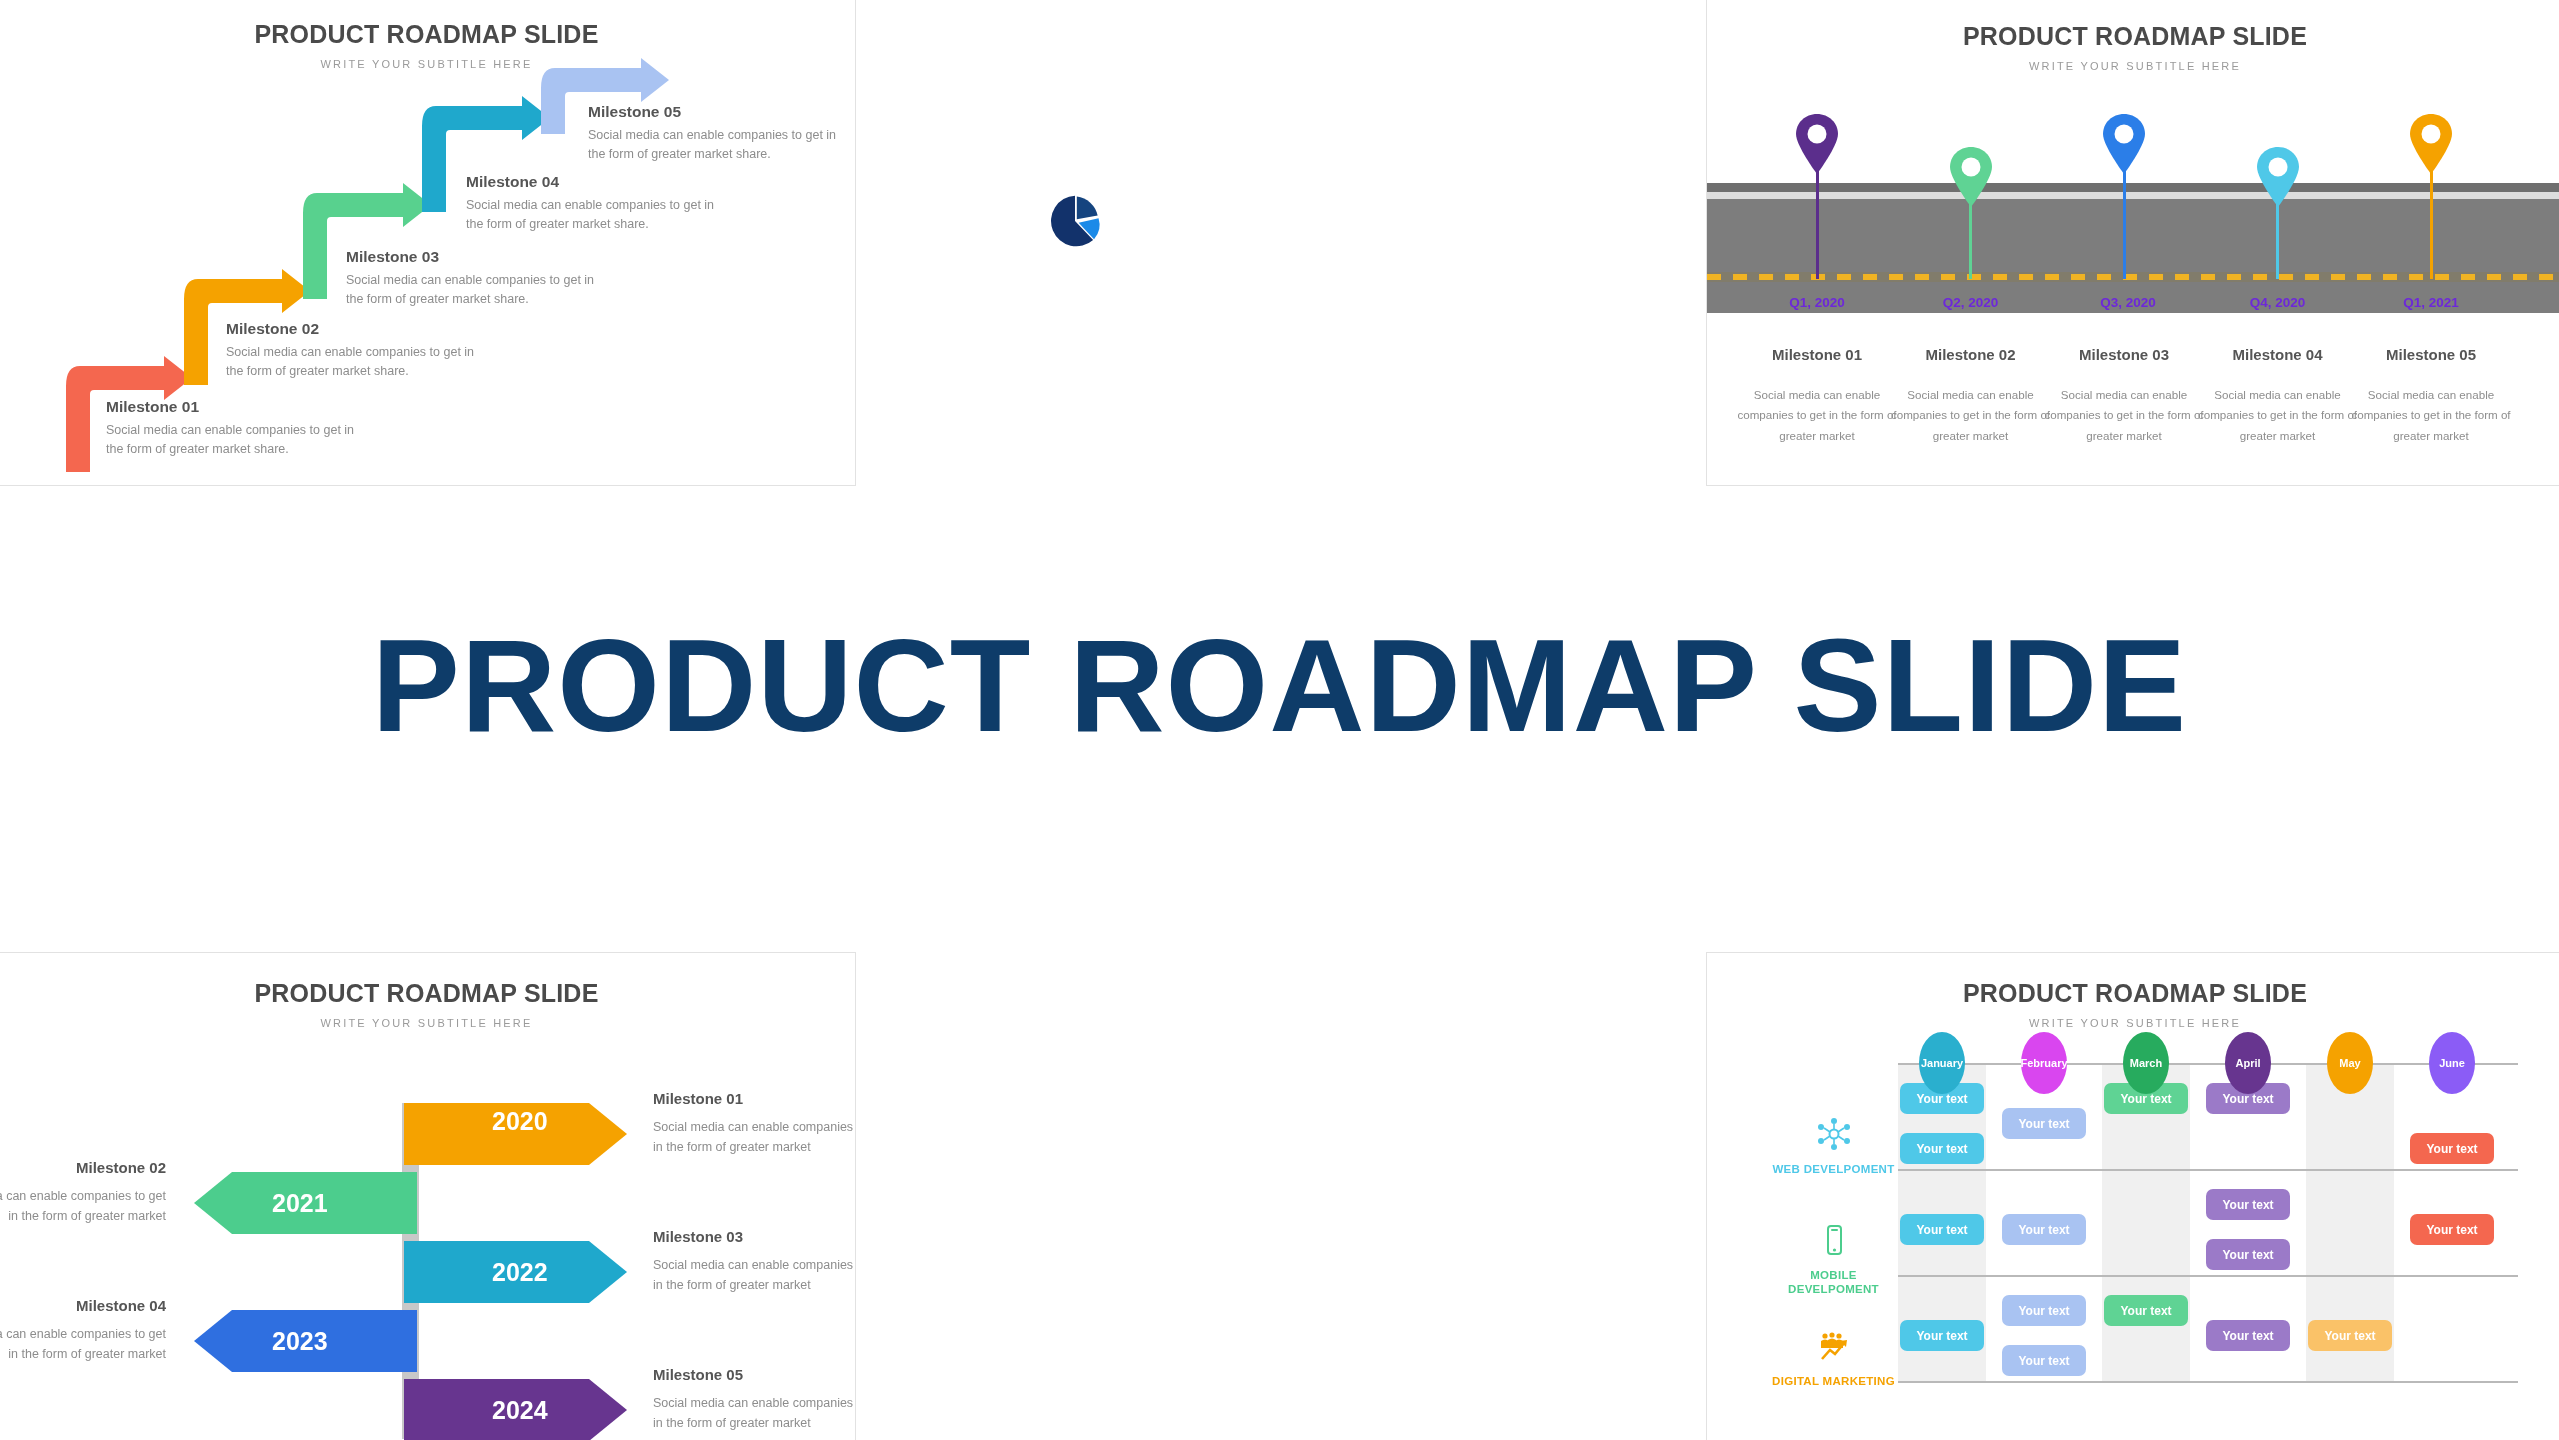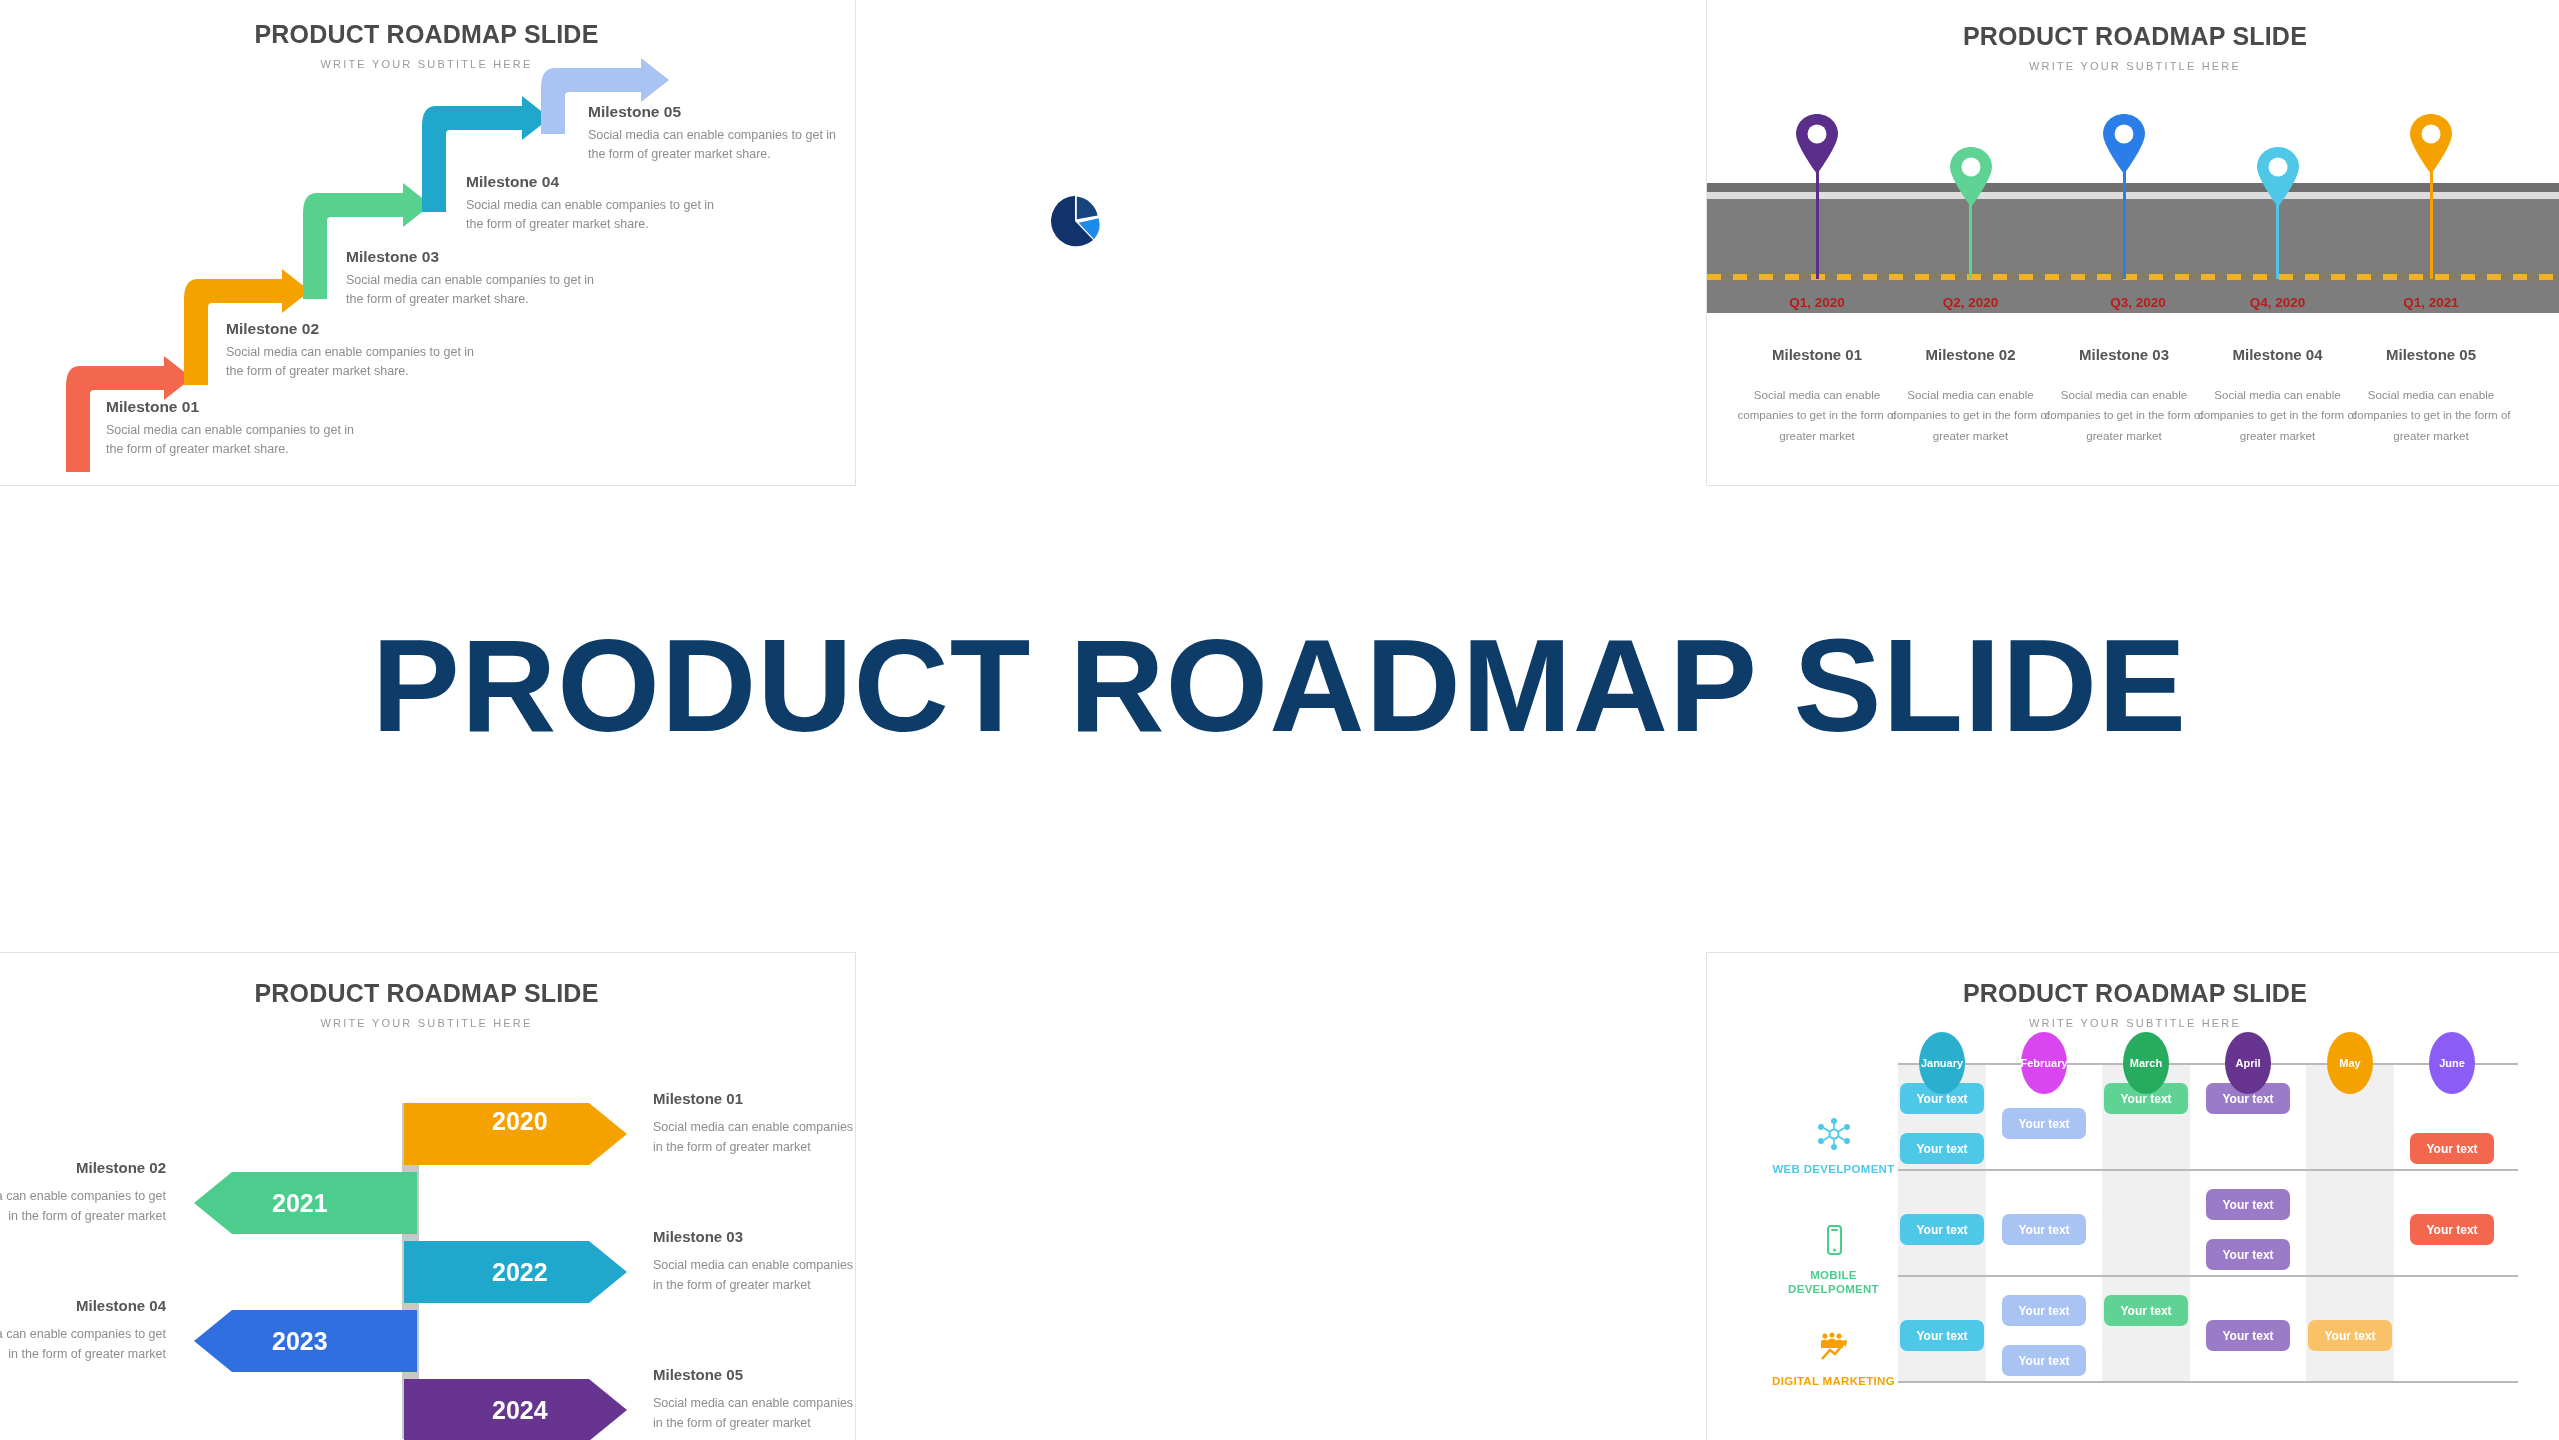--- a/index.html
+++ b/index.html
@@ -48,21 +48,21 @@
   #slide2 .slide-sub  { font-size: 11px; margin-top: 9px; }
   .road-wrap { position: absolute; left: 0; top: 185px; width: 100%; height: 140px; }
   .road-kerb-dark { position:absolute; left:0; top:0; width:100%; height:9px; background:#6f6f6f; }
   .road-kerb-light{ position:absolute; left:0; top:9px; width:100%; height:7px; background:#dddddd; }
   .road-body { position:absolute; left:0; top:16px; width:100%; height:114px; background:#7d7d7d; }
   .road-dash { position:absolute; left:0; top:75px; width:100%; height:6px;
      background: repeating-linear-gradient(to right, #f0b323 0 14px, rgba(0,0,0,0) 14px 26px); }
   .road-dash-bg { position:absolute; left:0; top:73px; width:100%; height:10px; background:#8a7a4a; opacity:.35;}
   .pin { position: absolute; }
   .pin-stem { position:absolute; width:3px; }
-  .quarter-label { position:absolute; color:#b91c1c; font-size:13.5px; font-weight:bold; text-align:center; width:160px; }
+  .quarter-label { position:absolute; color:#6d28d9; font-size:13.5px; font-weight:bold; text-align:center; width:160px; }
   .s2-col { position:absolute; width:160px; text-align:center; }
   .s2-col .ms-h { font-size: 15px; margin-bottom: 22px; }
   .s2-col .ms-b { font-size: 11.6px; line-height: 1.75; }
 
   
   #bigTitle {
     position:absolute; left:0; top:620px; width:2559px;
     text-align:center; font-size:132px; font-weight:bold;
     color:#0e3c69; letter-spacing: 1px; line-height:1;
   }
@@ -183,21 +183,21 @@
       <div class="road-kerb-dark"></div>
       <div class="road-kerb-light"></div>
       <div class="road-body">
         <div class="road-dash-bg"></div>
         <div class="road-dash"></div>
       </div>
     </div>
     <div id="s2quarters">
         <div class="quarter-label" style="left: 30px; top: 297px; z-index: 6;">Q1, 2020</div>
         <div class="quarter-label" style="left: 183.5px; top: 297px; z-index: 6;">Q2, 2020</div>
-        <div class="quarter-label" style="left: 351px; top: 297px; z-index: 6;">Q3, 2020</div>
+        <div class="quarter-label" style="left: 341px; top: 297px; z-index: 6;">Q3, 2020</div>
         <div class="quarter-label" style="left: 490.5px; top: 297px; z-index: 6;">Q4, 2020</div>
         <div class="quarter-label" style="left: 644px; top: 297px; z-index: 6;">Q1, 2021</div>
       </div>
     <div id="s2cols">
         <div class="s2-col" style="left: 30px; top: 348px;">
           <div class="ms-h">Milestone 01</div>
           <div class="ms-b">Social media can enable companies to get in the form of greater market</div>
         </div>
         <div class="s2-col" style="left: 183.5px; top: 348px;">
           <div class="ms-h">Milestone 02</div>

